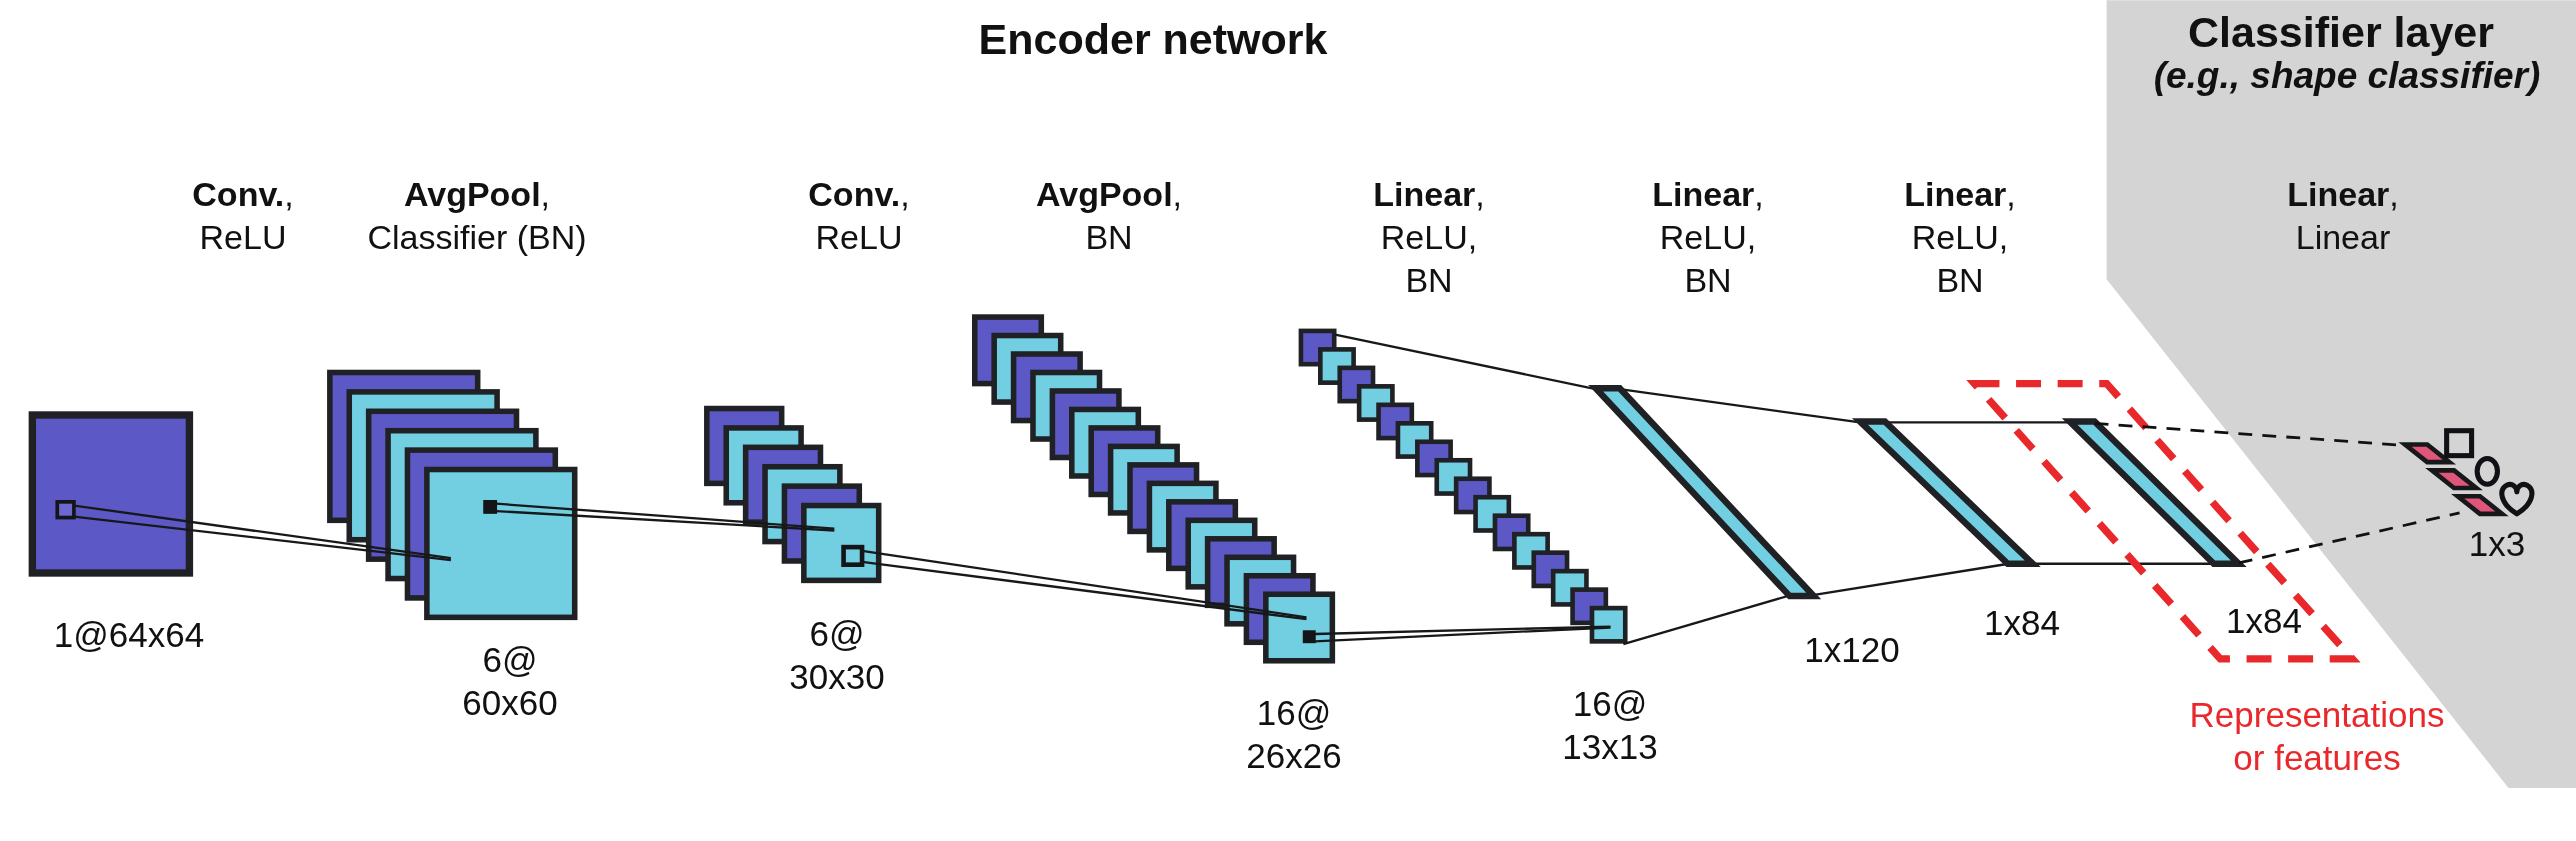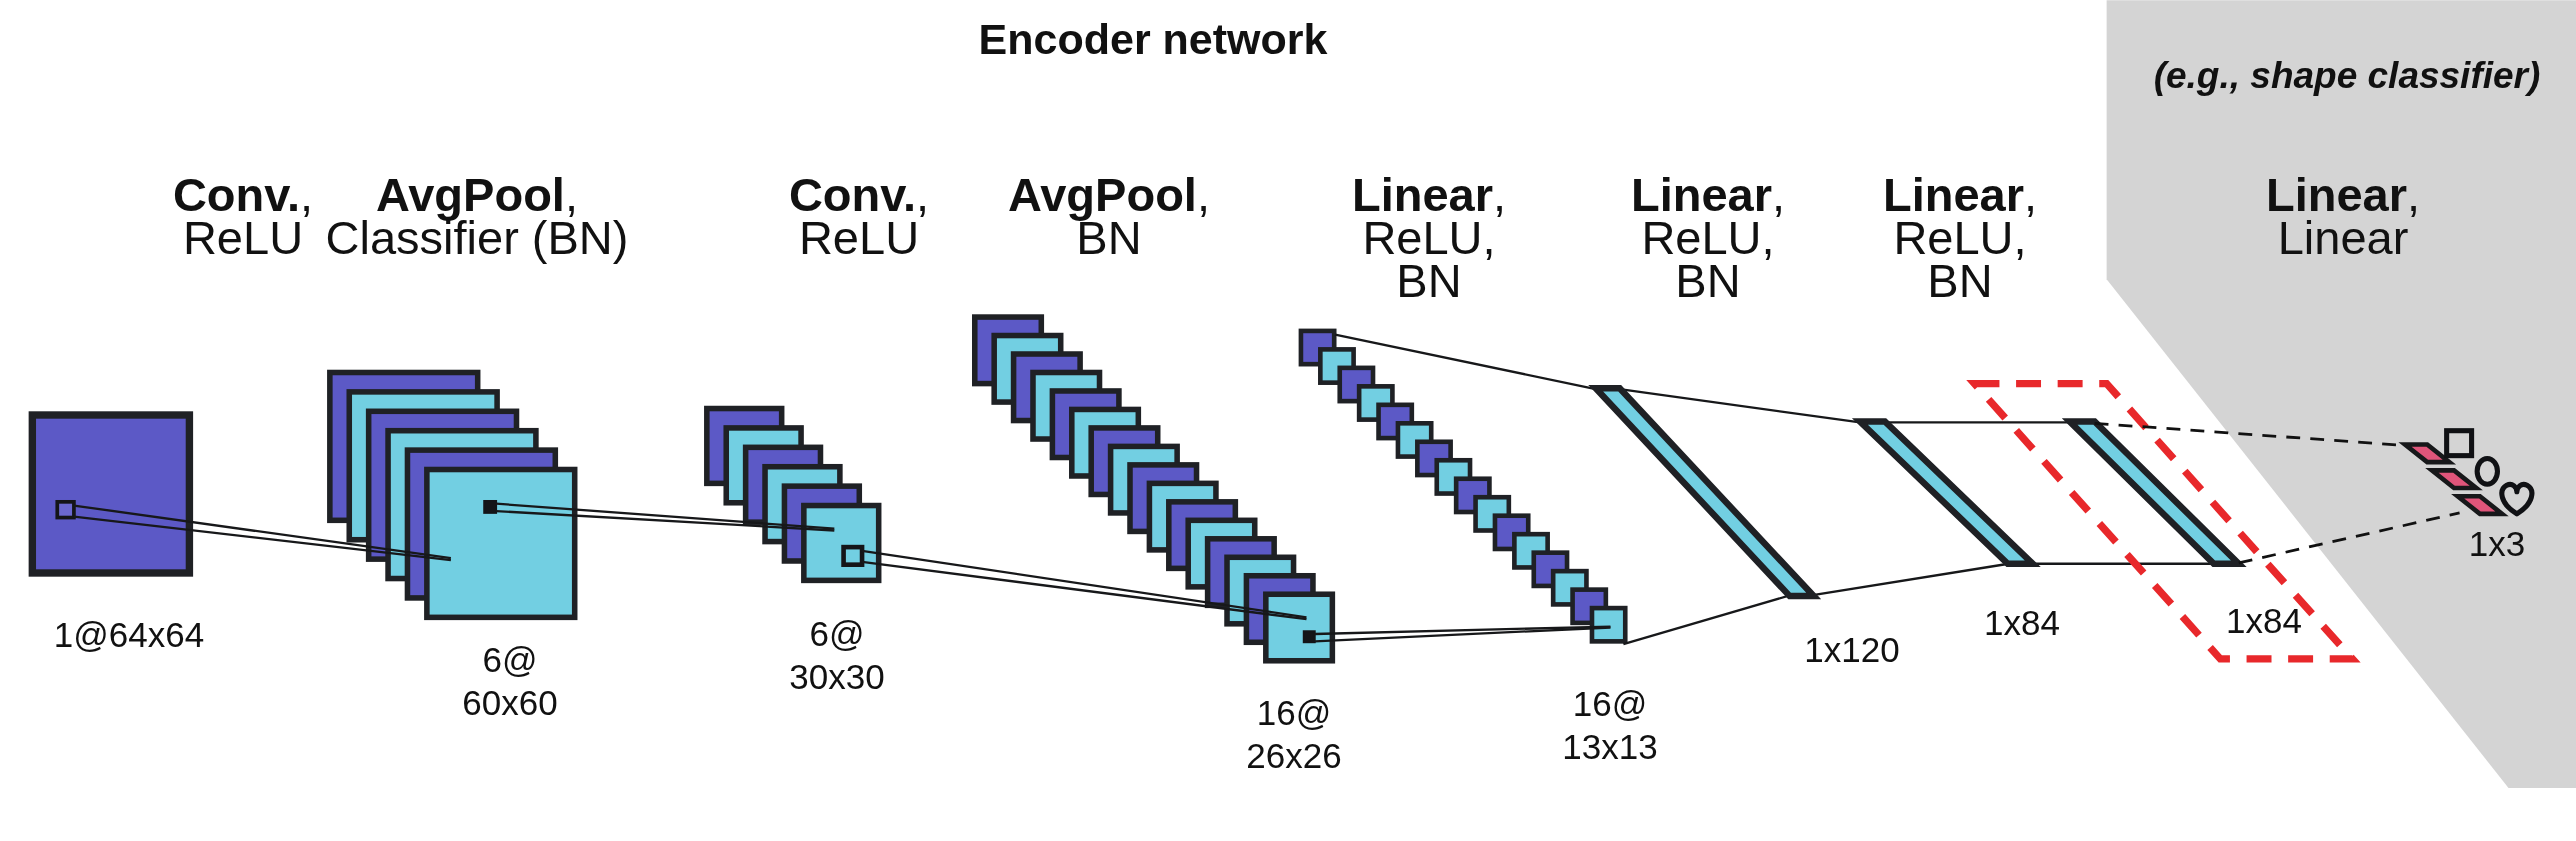--- a/index.html
+++ b/index.html
@@ -21,21 +21,21 @@
   .fan{stroke:var(--line);stroke-width:2.5;}
   .bar{fill:var(--cyan);stroke:var(--outline);stroke-width:7;}
   .cell{fill:var(--pink);stroke:#17181a;stroke-width:5;}
   .reddash{fill:none;stroke:var(--red);stroke-width:8;stroke-dasharray:27 18;}
   .dashline{stroke:#111;stroke-width:3;stroke-dasharray:15 11;fill:none;}
   .icon{fill:none;stroke:#101114;stroke-width:5.5;}
 
   .txt{position:absolute;transform:translateX(-50%);text-align:center;white-space:nowrap;}
   .title{font-size:43px;font-weight:bold;line-height:50px;}
   .cl-sub{font-size:37px;font-weight:bold;font-style:italic;line-height:43px;margin-left:6px;}
-  .col-label{font-size:47px;line-height:43px;}
+  .col-label{font-size:34px;line-height:43px;}
   .col-label .b{font-weight:bold;}
   .dim{font-size:35px;line-height:43px;}
   .red-text{color:var(--red);}
 </style>
 </head>
 <body>
 
 <div id="canvas" data-name="architecture-diagram">
 
 <svg width="2576" height="842" viewBox="0 0 2788 911" data-name="diagram-graphics">
@@ -130,20 +130,21 @@
   <polygon class="cell" data-name="output-cell" points="2603,481 2627,481 2651,500 2627,500"></polygon>
   <polygon class="cell" data-name="output-cell" points="2632,509 2656,509 2680,528 2656,528"></polygon>
   <polygon class="cell" data-name="output-cell" points="2660,537 2684,537 2708,556 2684,556"></polygon>
 
   <rect class="icon" data-name="square-class-icon" x="2648" y="466" width="27" height="27"></rect>
   <ellipse class="icon" data-name="oval-class-icon" cx="2692" cy="510" rx="11" ry="14"></ellipse>
   <path class="icon" data-name="heart-class-icon" stroke-linejoin="round" stroke-linecap="round" d="M 2724 556 C 2706 545 2704 530 2713 525 C 2719 522 2724 527 2724 532 C 2724 527 2729 522 2735 525 C 2744 530 2742 545 2724 556 Z"></path>
 </svg>
 
 <div class="txt title" style="left:1153px;top:14px" data-name="encoder-title">Encoder network</div>
+<div class="txt title" style="left:2341px;top:7.4px" data-name="classifier-title">Classifier layer</div>
 <div class="txt cl-sub" style="left:2341px;top:54px" data-name="classifier-subtitle">(e.g., shape classifier)</div>
 
 <div class="txt col-label" style="left:243px;top:173px" data-name="layer-label-conv1">
   <div><span class="b">Conv.</span><span>,</span></div>
   <div>ReLU</div>
 </div>
 <div class="txt col-label" style="left:477px;top:173px" data-name="layer-label-pool1">
   <div><span class="b">AvgPool</span><span>,</span></div>
   <div>Classifier (BN)</div>
 </div>
@@ -200,15 +201,19 @@
 <div class="txt dim" style="left:2022px;top:601px" data-name="dim-label-1x84-a">
       <div>1x84</div>
     </div>
 <div class="txt dim" style="left:2264px;top:599px" data-name="dim-label-1x84-b">
       <div>1x84</div>
     </div>
 <div class="txt dim" style="left:2497px;top:522px" data-name="dim-label-1x3">
       <div>1x3</div>
     </div>
 
+<div class="txt dim red-text" style="left:2317px;top:693px" data-name="representation-annotation">
+  <div>Representations</div>
+  <div>or features</div>
+</div>
 
 </div>
 
 
 </body></html>

